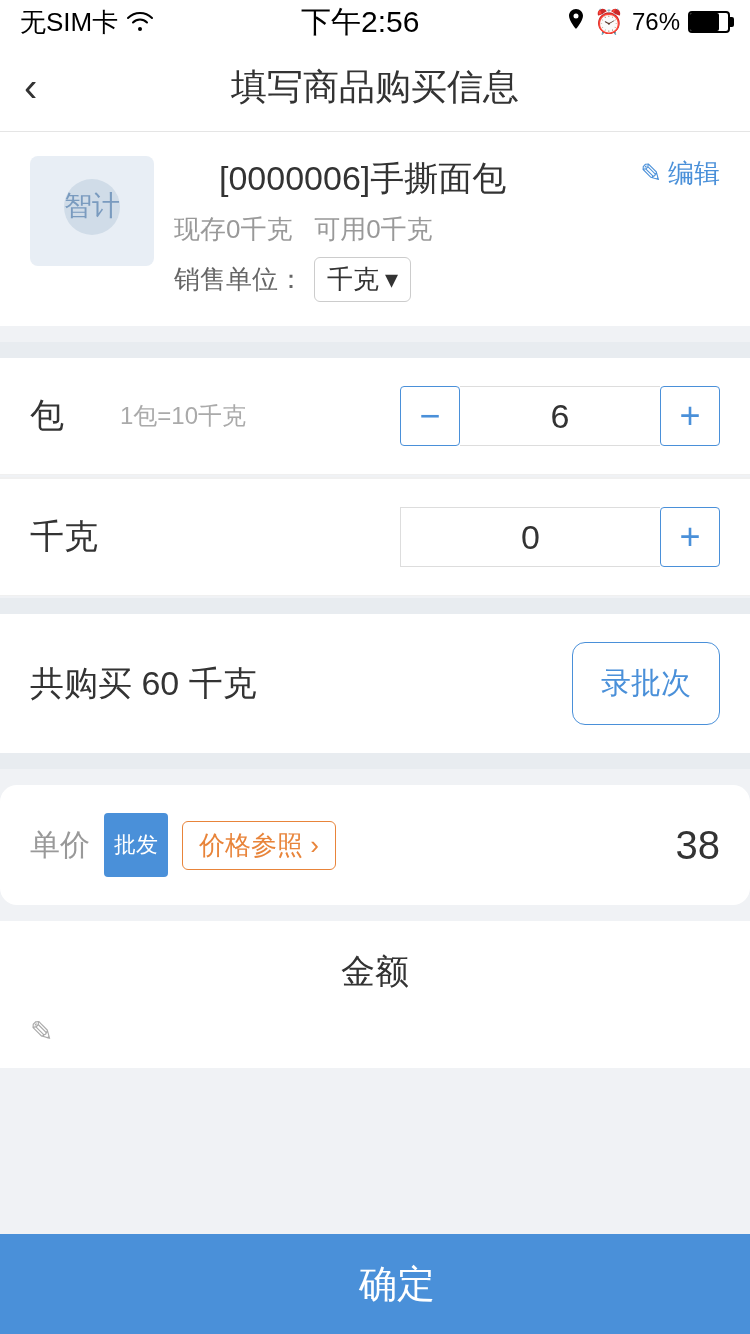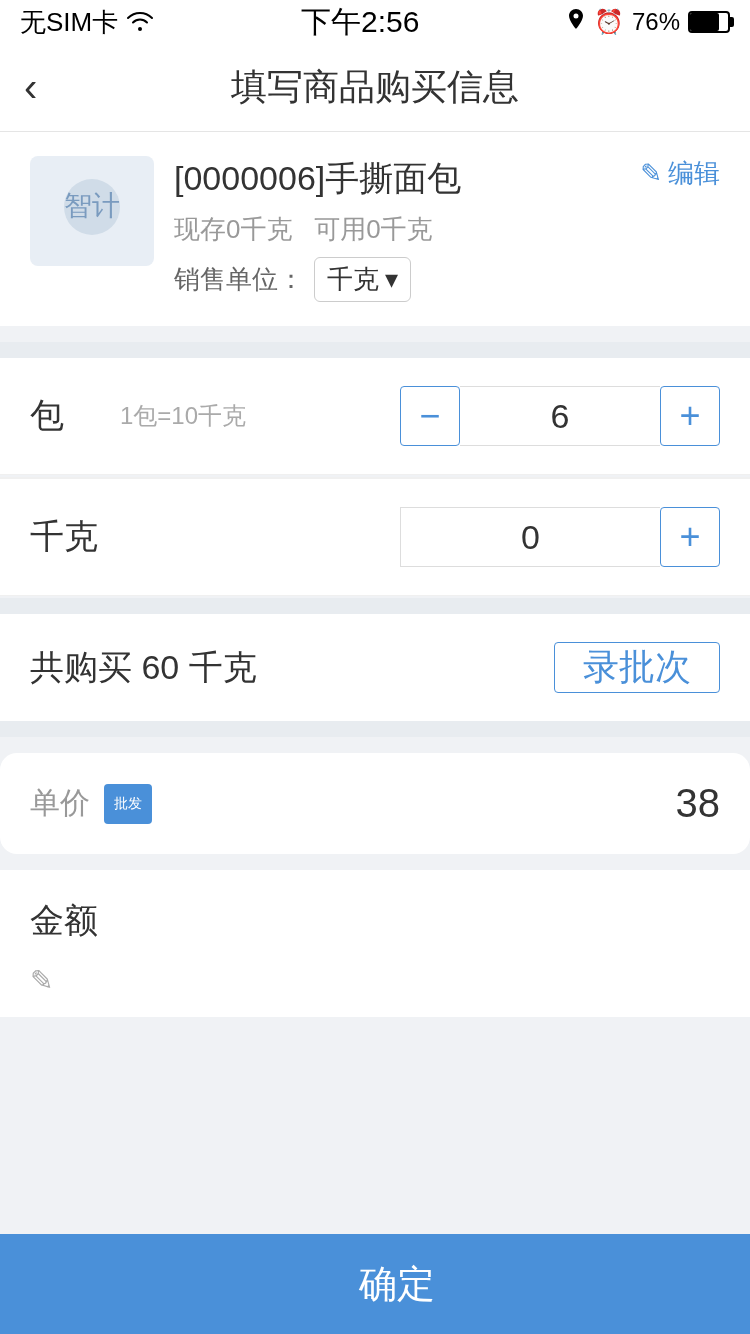--- a/index.html
+++ b/index.html
@@ -101,20 +101,21 @@
       font-size: 40px;
       color: #8aabcc;
     }
     .product-info {
       flex: 1;
     }
     .product-name {
       font-size: 34px;
       color: #333;
       margin-bottom: 10px;
+      margin-left: 45px;
     }
     .product-stock {
       font-size: 26px;
       color: #999;
       margin-bottom: 10px;
     }
     .product-unit {
       display: flex;
       align-items: center;
       font-size: 26px;
@@ -221,23 +222,23 @@
       background: #fff;
       padding: 28px 30px;
     }
     .summary-text {
       font-size: 34px;
       color: #333;
     }
     .batch-btn {
       border: 1px solid #4a90d9;
       color: #4a90d9;
-      border-radius: 4px;
-      padding: 0 28px;
-      font-size: 36px;
+      border-radius: 13px;
+      padding: 20px 28px;
+      font-size: 30px;
       cursor: pointer;
       background: #fff;
     }
 
     
     .price-section {
       background: #fff;
       margin-top: 16px;
       border-radius: 17px;
     }
@@ -247,23 +248,23 @@
       padding: 28px 30px;
       gap: 14px;
     }
     .price-label {
       font-size: 30px;
       color: #999;
     }
     .tag-batch {
       background: #4a90d9;
       color: #fff;
-      font-size: 14px;
+      font-size: 22px;
       border-radius: 4px;
-      padding: 11px 10px;
+      padding: 17px 10px;
     }
     .price-ref-btn {
       border: 1px solid #e8843a;
       color: #e8843a;
       border-radius: 6px;
       padding: 6px 16px;
       font-size: 26px;
       display: flex;
       align-items: center;
       gap: 4px;
@@ -280,20 +281,21 @@
     
     .amount-section {
       background: #f0f2f5;
       padding: 28px 30px;
     }
     .amount-row {
       display: flex;
       align-items: center;
       gap: 0;
       margin-bottom: 20px;
+      flex-direction: column;
     }
     .amount-label {
       font-size: 34px;
       color: #333;
     }
     .amount-value {
       font-size: 42px;
       font-weight: 600;
       color: #333;
     }
@@ -437,20 +439,23 @@
   <span class="summary-text">共购买 60 千克</span>
   <button class="batch-btn">录批次</button>
 </div>
 
 <div class="separator"></div>
 
 <div class="price-section">
   <div class="price-row">
     <span class="price-label">单价</span>
     <span class="tag-batch">批发</span>
+    <button class="price-ref-btn">
+      <span>价格参照 ›</span>
+    </button>
     <span class="price-value">38</span>
   </div>
 </div>
 
 <div class="amount-section" style="background:#fff; border-top: 16px solid #f0f2f5; padding: 28px 30px 20px 30px;">
   <div class="amount-row">
     <span class="amount-label">金额</span>
   </div>
   <div class="remark-row">
     <span class="pencil-icon">✎</span>

